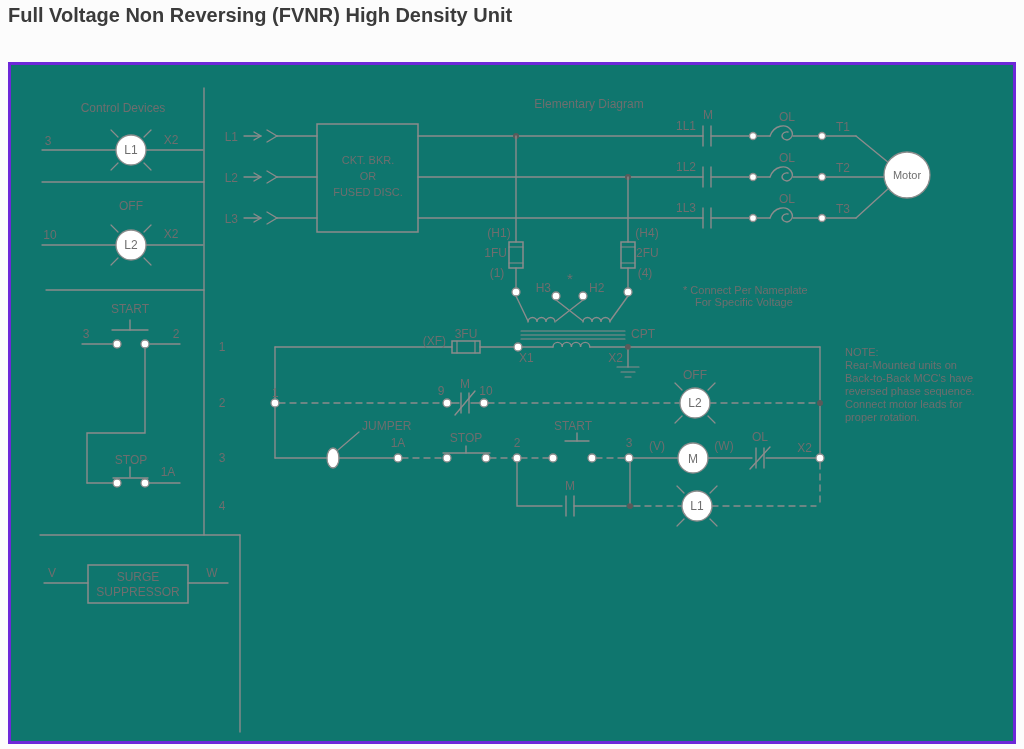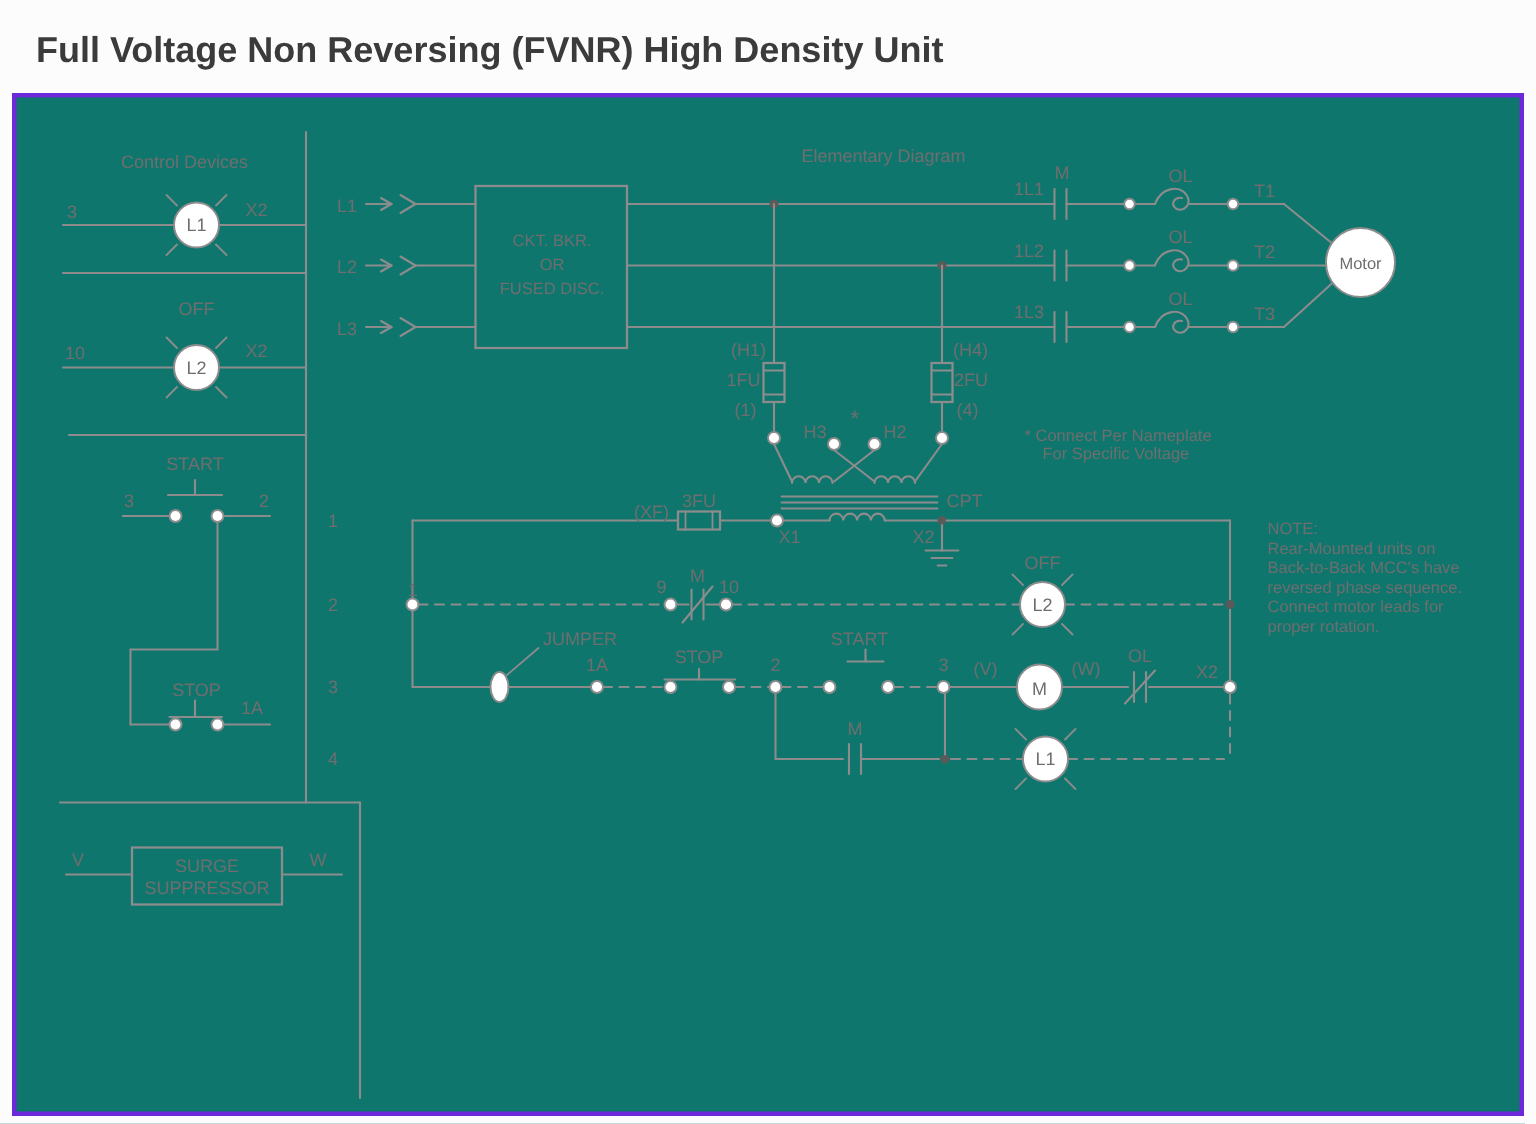--- a/index.html
+++ b/index.html
@@ -1,18 +1,18 @@
 <!DOCTYPE html>
 <html><head>
 <meta charset="utf-8">
 <style>
   html,body{margin:0;padding:0}
   .page{position:relative;width:1024px;height:749px;background:#fcfcfc;overflow:hidden;
         font-family:"Liberation Sans",sans-serif}
-  .title{position:absolute;left:8px;top:4px;margin:16px;font-size:24px;font-weight:700;
+  .title{position:absolute;left:8px;top:4px;margin:0;font-size:20px;font-weight:700;
          color:#3b3b3b;font-family:"Liberation Sans",sans-serif}
   .frame{position:absolute;left:8px;top:62px;width:1002px;height:676px;
          border:3px solid #6d28d9;background:#0f766e;box-sizing:content-box}
   svg{display:block;width:100%;height:100%}
   .w{stroke:#8c8c8c;stroke-width:1.4;fill:none;stroke-linecap:round}
   .thin{stroke-width:1.2}
   .dash{stroke-dasharray:6 5}
   .term{fill:#ffffff;stroke:#8c8c8c;stroke-width:1.3}
   .dot{fill:#5a5a5a;stroke:none}
   .box{fill:none;stroke:#8c8c8c;stroke-width:1.5}

